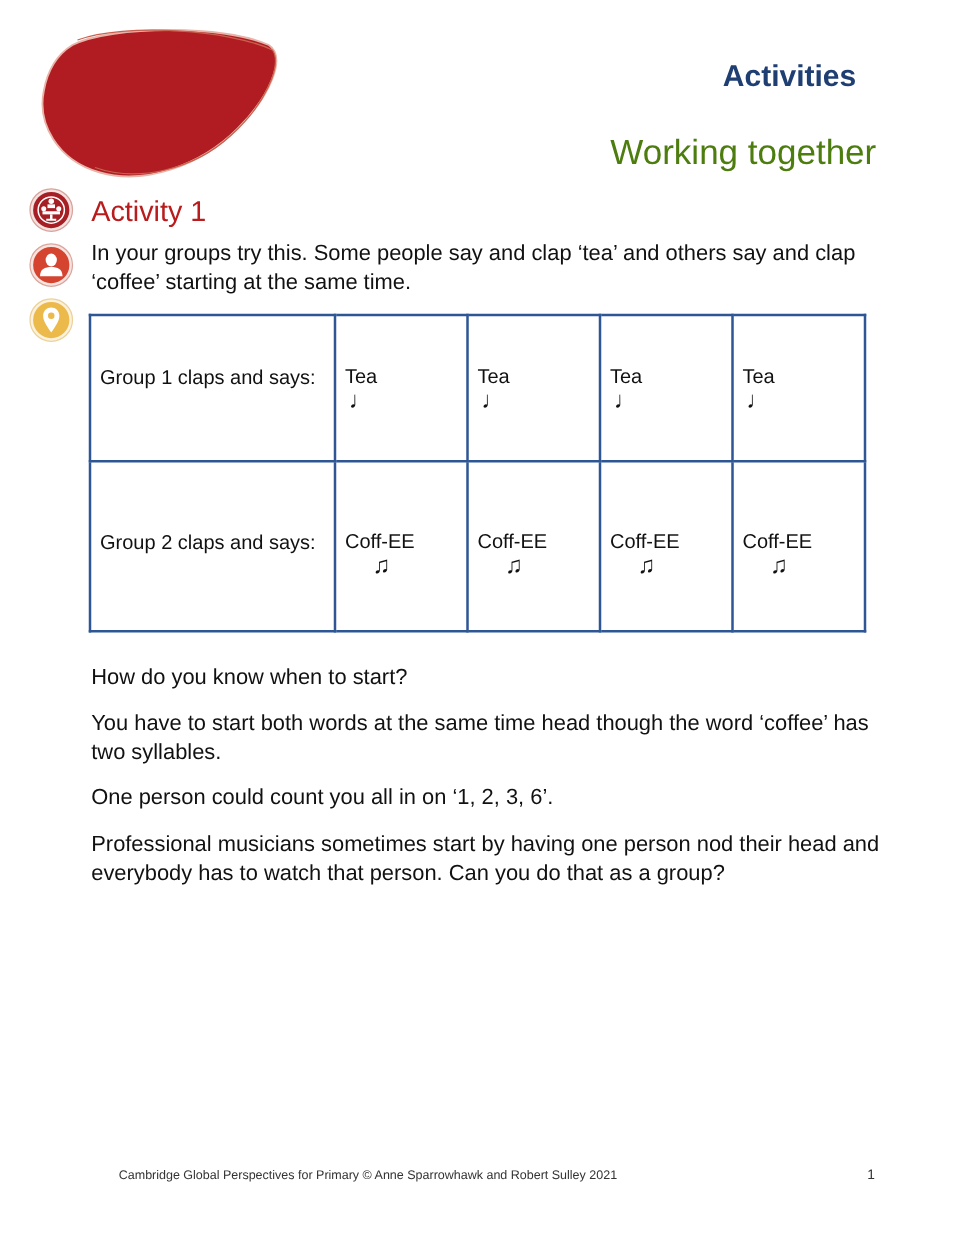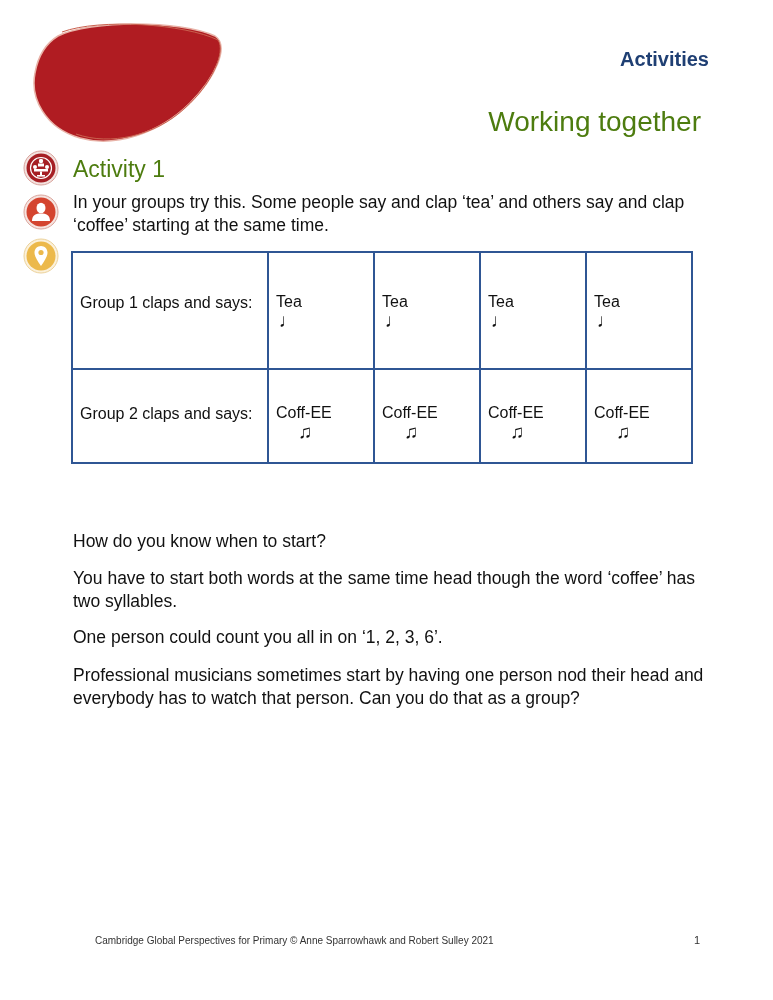--- a/index.html
+++ b/index.html
@@ -11,48 +11,48 @@
 
     
     #stage-badge { left: 30px; top: 18px; width: 195px; height: 130px; }
     #stage-badge svg { position: absolute; left: 0; top: 0; }
     #stage-label {
       position: absolute; left: 0; top: 38px; width: 180px; text-align: center;
       color: #ffffff; font-weight: bold; font-size: 27px; letter-spacing: 0.3px;
     }
 
     #section-title {
-      right: 64px; top: 48px; color: #1f3f73; font-weight: bold; font-size: 20px;
+      right: 88px; top: 48px; color: #1f3f73; font-weight: bold; font-size: 24px;
     }
     #subtitle {
       right: 72px; top: 106px; color: #4d7c0f; font-size: 28px;
     }
 
     
     .side-icon { left: 23px; width: 36px; height: 36px; }
     #icon-group { top: 150px; }
     #icon-person { top: 194px; }
     #icon-location { top: 238px; }
 
     #activity-title {
-      left: 73px; top: 156px; color: #4d7c0f; font-size: 23px;
+      left: 73px; top: 156px; color: #b91c1c; font-size: 23px;
     }
     .para { left: 73px; width: 640px; font-size: 17.5px; line-height: 23px; }
     #intro { top: 191px; }
 
     
     #rhythm-table {
       left: 71px; top: 251px; border-collapse: collapse;
     }
     #rhythm-table td {
       border: 2px solid #2f5694; vertical-align: middle; padding: 0 0 0 7px;
       font-size: 16px; line-height: 20px;
     }
     #rhythm-table tr { height: 117px; }
-    #rhythm-table tr.row2 { height: 94px; }
+    #rhythm-table tr.row2 { height: 136px; }
     .col-label { width: 187px; }
     .col-beat { width: 97px; }
     .beat-word { display: block; margin-top: 24px; }
     .note { display: block; font-size: 19px; line-height: 18px; }
     .note.quarter { padding-left: 3px; }
     .note.eighths { padding-left: 22px; }
     .beat-cell .inner { position: relative; top: -12px; }
     .row2 .beat-cell .inner { top: -6px; }
     .label-cell .inner { position: relative; top: -8px; }
     .row2 .label-cell .inner { top: -2px; }

